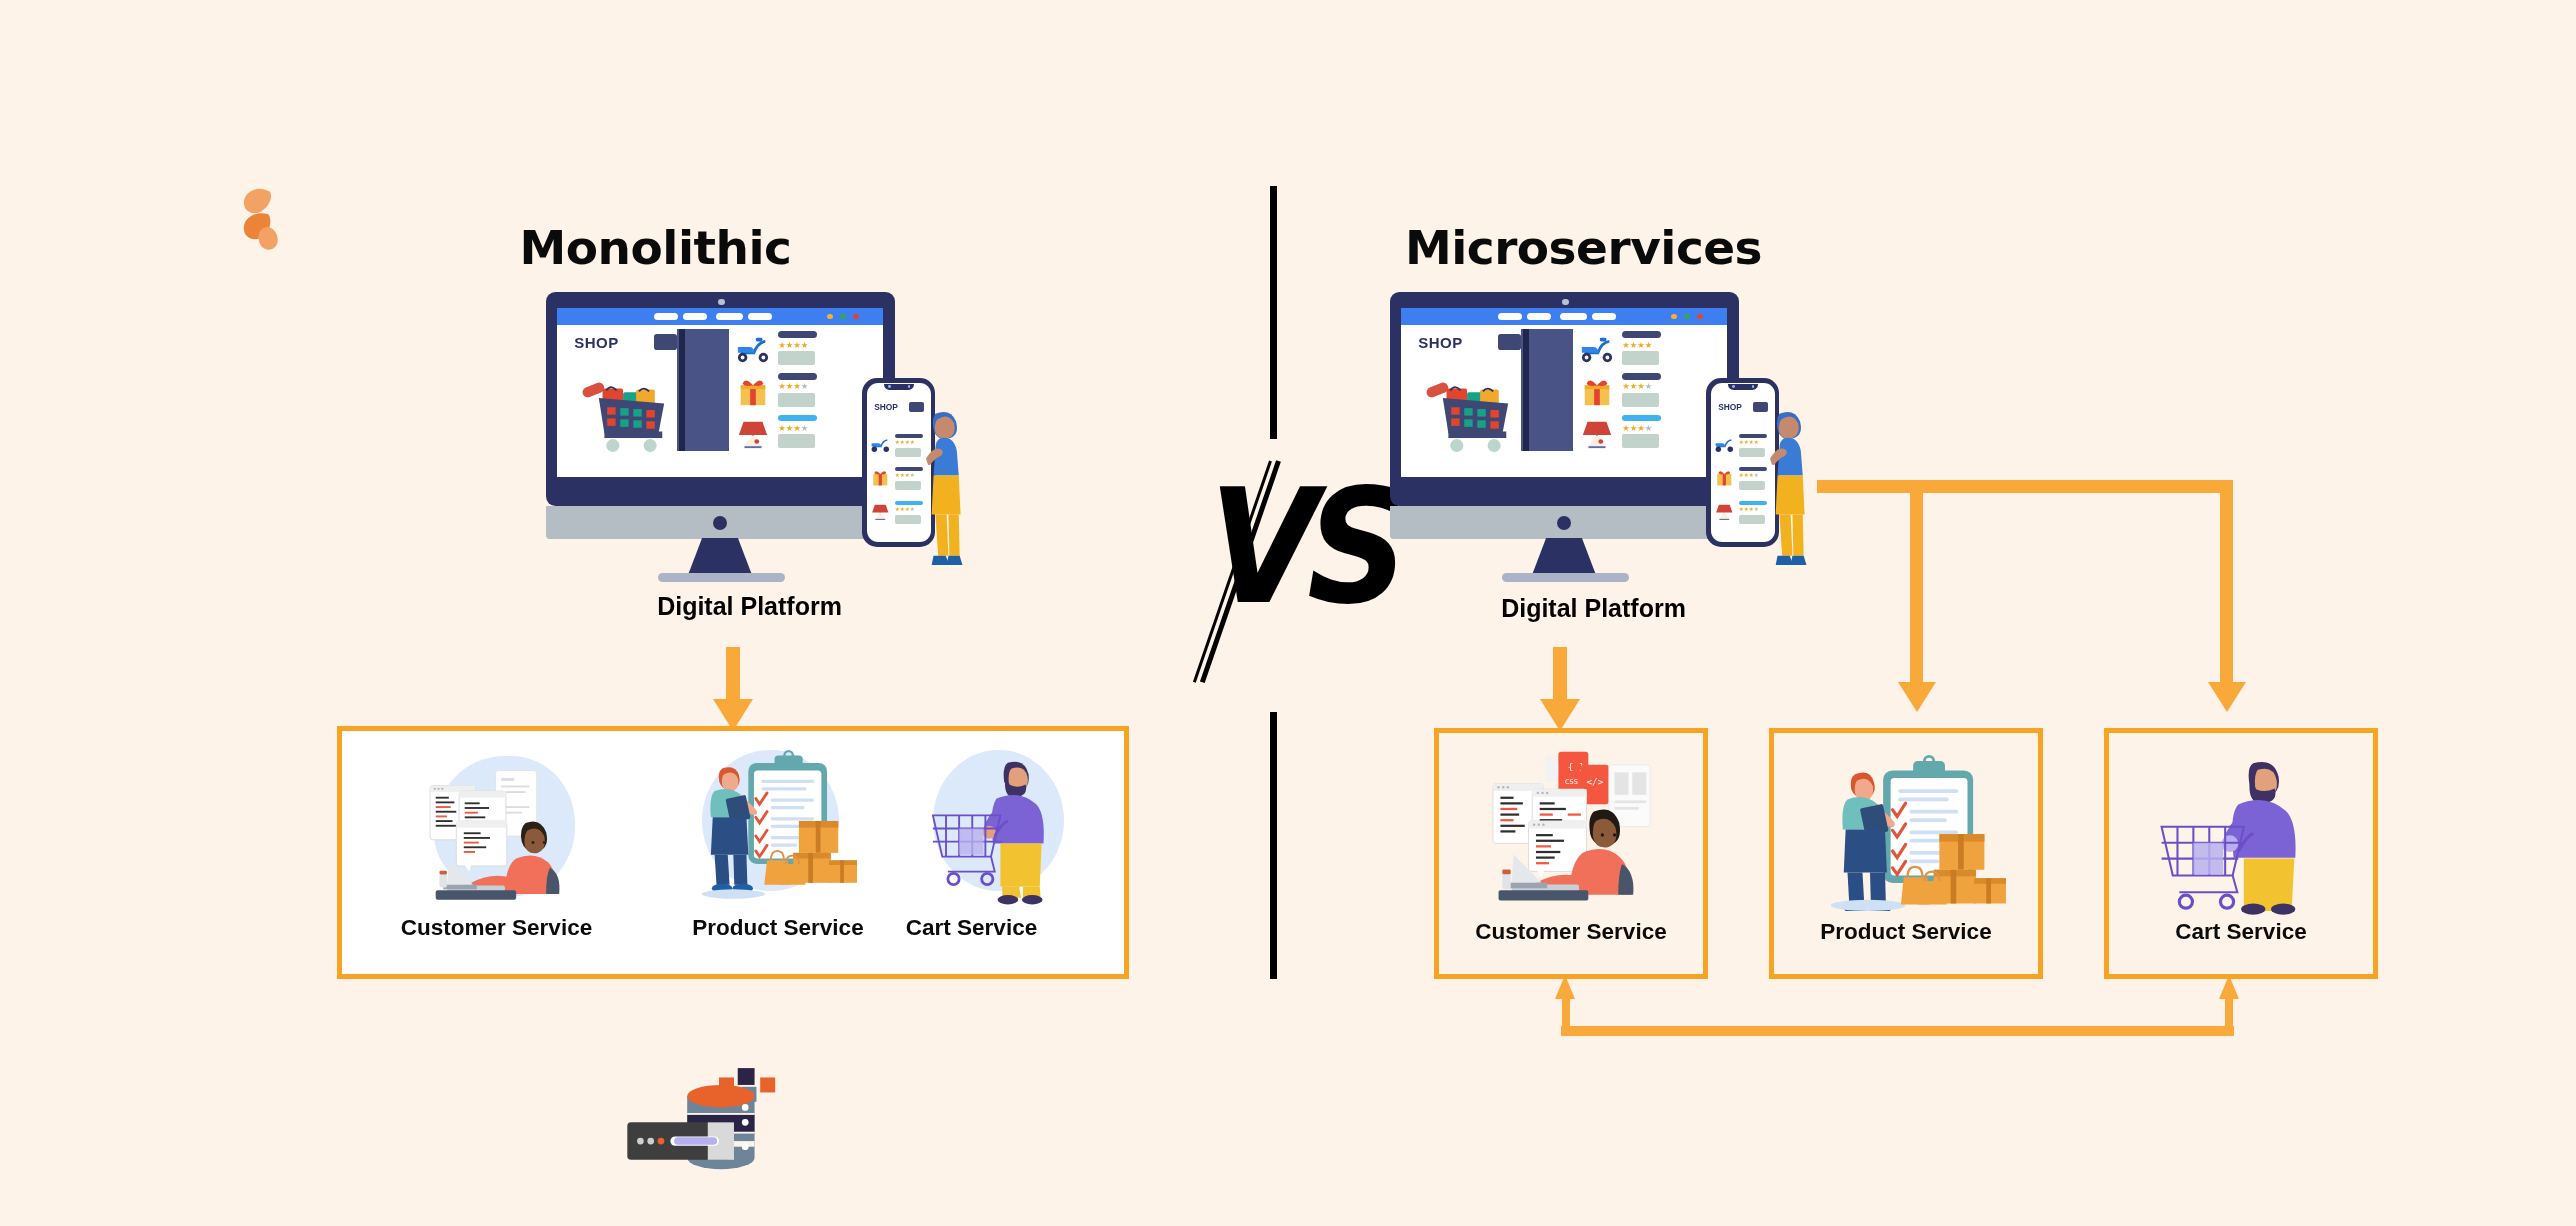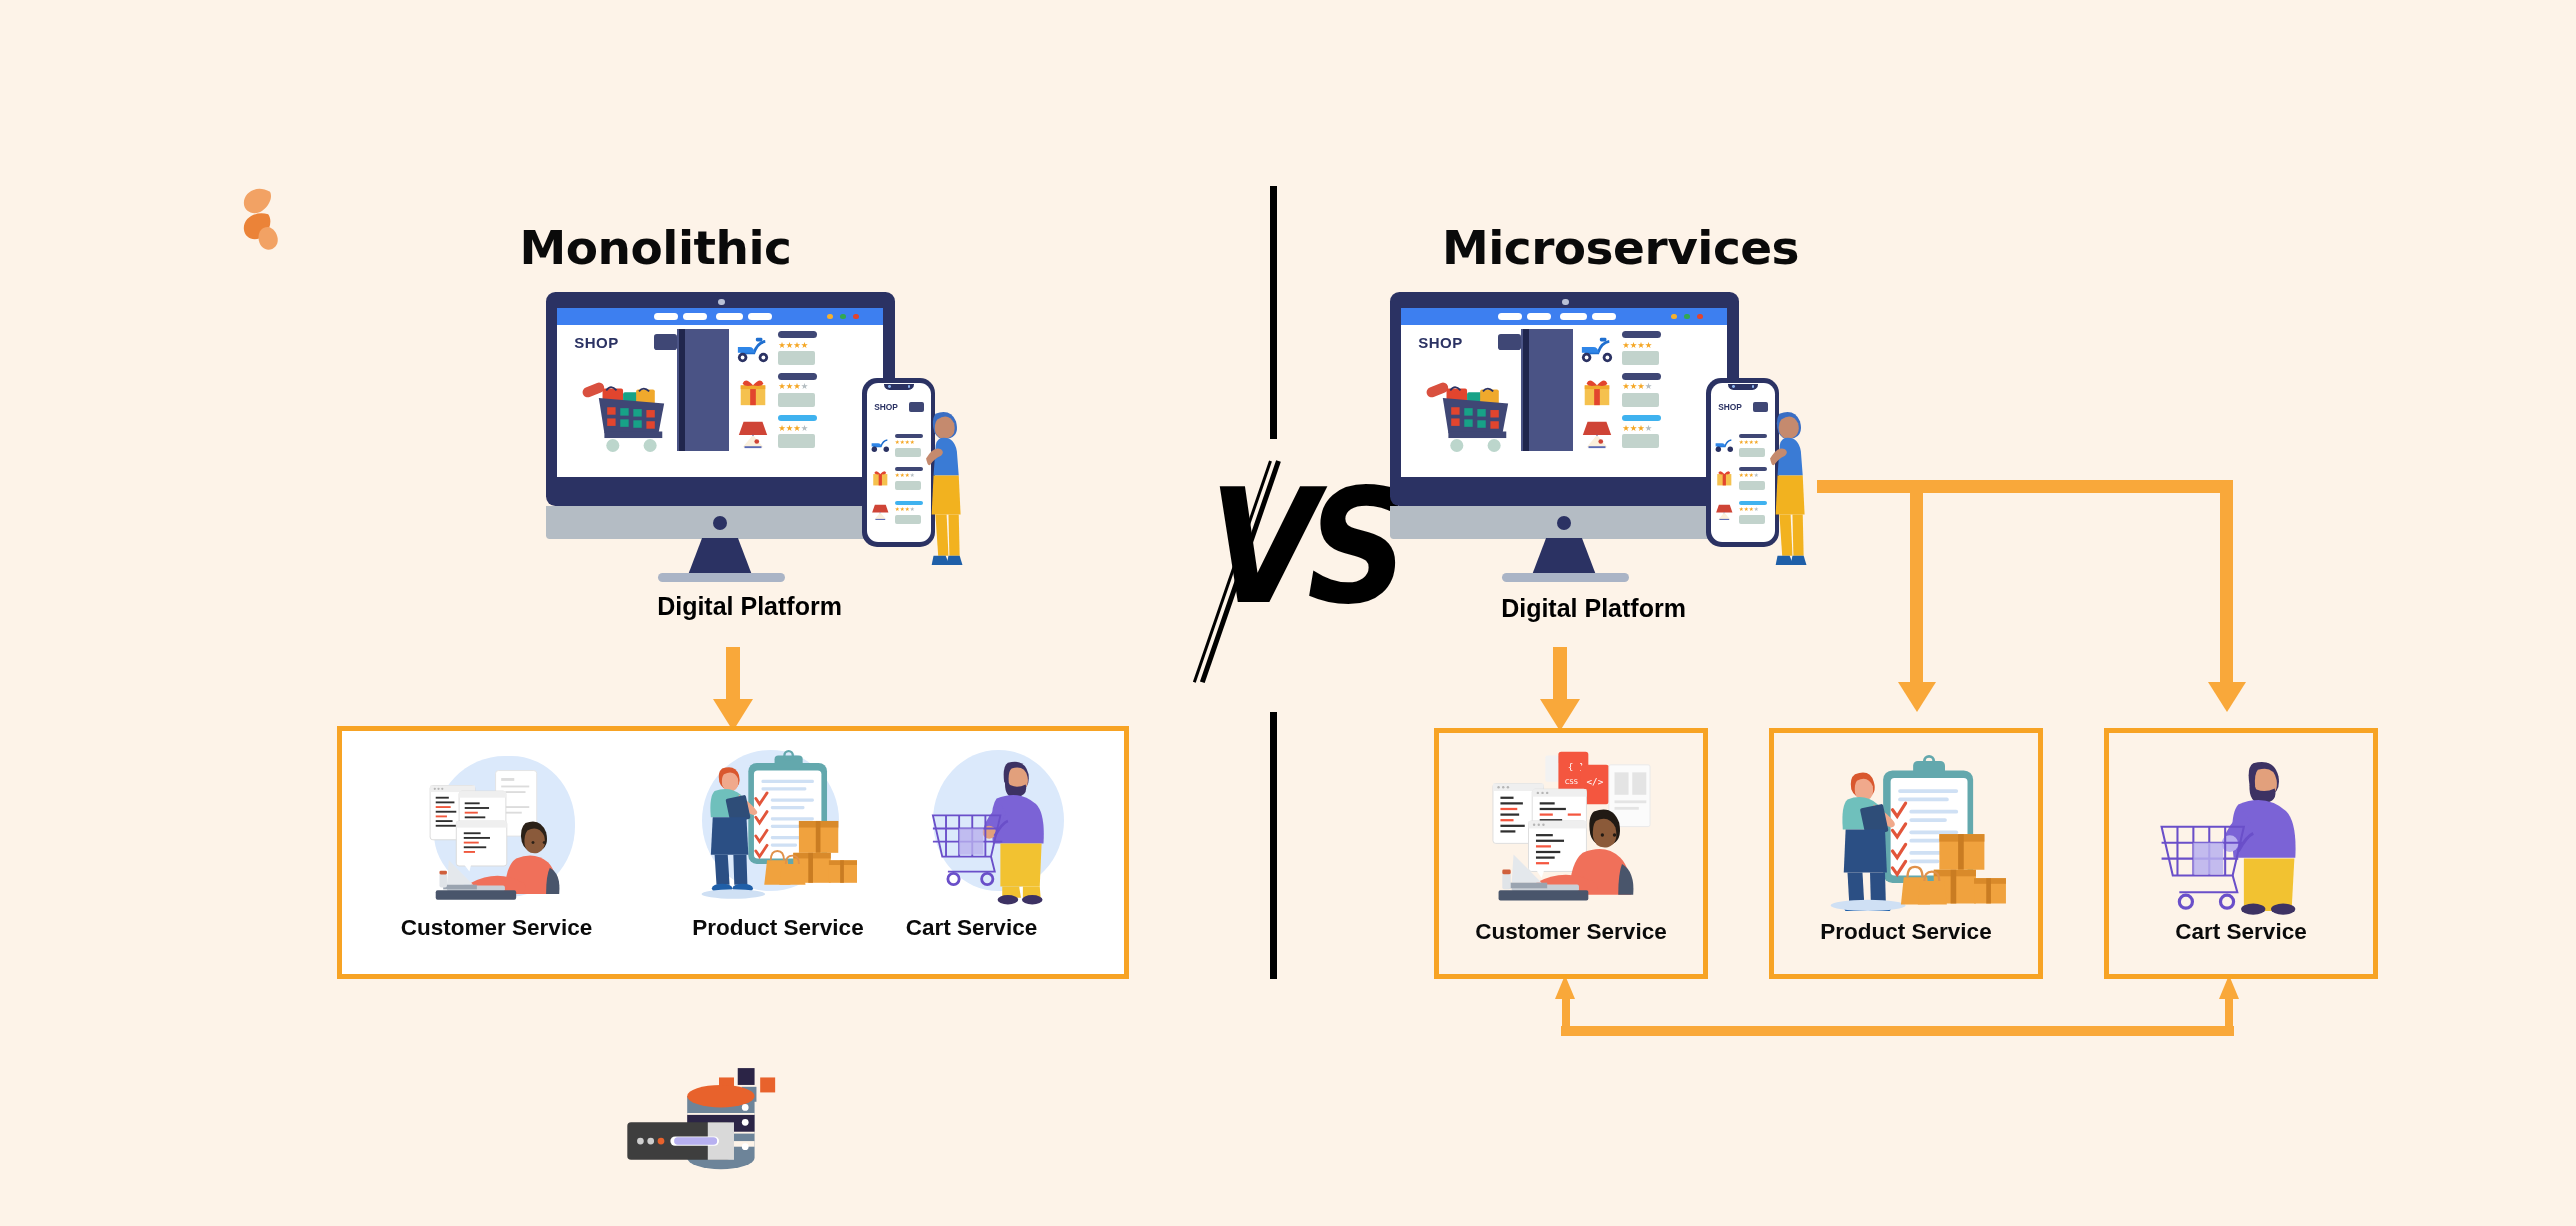--- a/index.html
+++ b/index.html
@@ -20,21 +20,21 @@
     font-family:"DejaVu Sans", sans-serif;
   }
 
   
   .section-title{
     font-size:47px; font-weight:bold; color:#0a0a0a;
     letter-spacing:-0.5px; text-align:center; white-space:nowrap;
     font-family:"DejaVu Sans", sans-serif;
   }
   #title-mono{ left:412px; top:220px; width:487px; }
-  #title-micro{ left:1269px; top:220px; width:703px; }
+  #title-micro{ left:1232px; top:220px; width:703px; }
 
   
   .divider-line{ background:#000; width:6.6px; }
   #divider-top{ left:1270px; top:186px; height:253px; }
   #divider-bottom{ left:1270px; top:712px; height:267px; }
   #vs-mark{ left:1209px; top:478px; width:141px; height:192px; }
   #vs-mark .vs-text{
     position:absolute; left:0; top:-13px; font-size:141px; font-weight:bold;
     font-family:"DejaVu Sans", sans-serif; color:#000; letter-spacing:-11.2px;
     font-style:italic; transform:scaleY(1.12);

